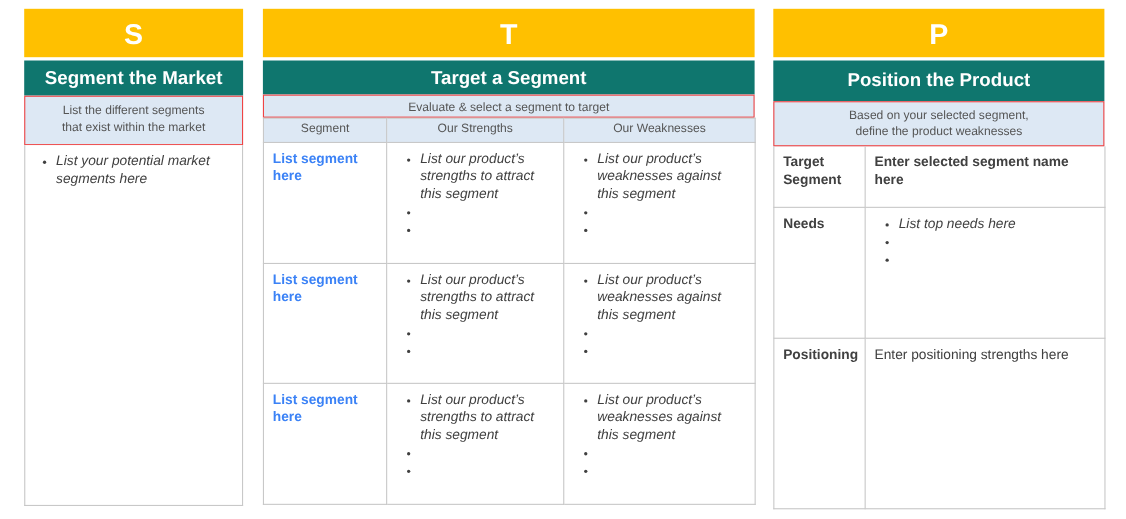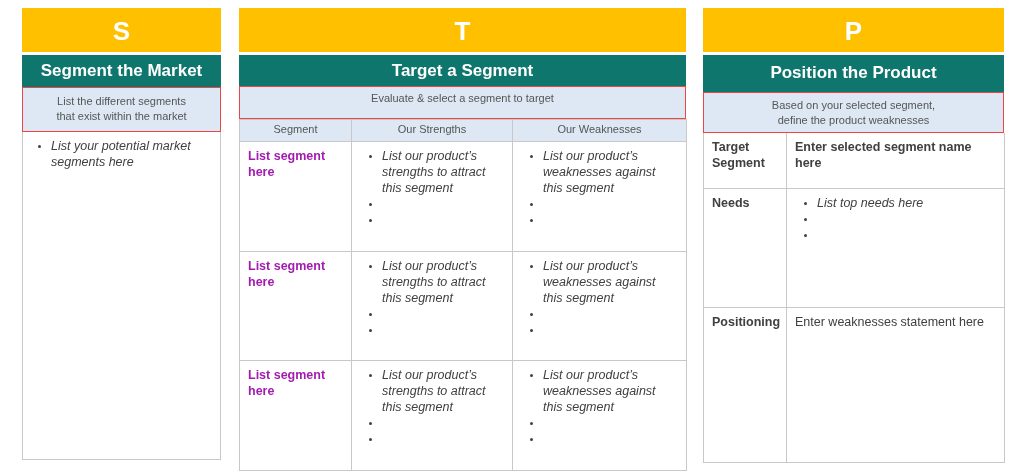--- a/index.html
+++ b/index.html
@@ -12,41 +12,41 @@
            text-align:center; margin-top:3px; }
   .desc { background:#DDE8F4; border:1px solid #ef4444; font-size:11px; color:#555;
           text-align:center; box-sizing:border-box; }
   .body { background:#fff; border:1px solid #c8c8c8; border-top:none; box-sizing:border-box; font-size:12.5px; }
   ul { margin:0; padding:0 0 0 22px; }
   li { margin:0; line-height:16px; min-height:16px;font-style:italic; }
   li::marker { font-size:10px; }
   table { border-collapse:collapse; width:100%; table-layout:fixed; }
   td { border:1px solid #c8c8c8; vertical-align:top; font-size:12.5px; padding:6px 8px; box-sizing:border-box; }
   .hdr td { background:#DDE8F4; text-align:center; font-size:11px; color:#555; padding:3px 4px; height:22px; }
-  .segname { font-weight:bold; color:#a21caf; line-height:16px; }
+  .segname { font-weight:bold; color:#3b82f6; line-height:16px; }
   .lbl { font-weight:bold; line-height:16px; }
 </style>
 </head>
 <body>
 
 <div class="col" style="left:22px; width:199px;">
   <div class="letter">S</div>
   <div class="title" style="height:32px; line-height:32px;">Segment the Market</div>
   <div class="desc" style="height:45px; padding:6px 28px 0; line-height:15px;">List the different segments that exist within the market</div>
   <div class="body" style="height:328px; padding:6px 6px;">
     <ul>
       <li>List your potential market segments here</li>
     </ul>
   </div>
 </div>
 
 <div class="col" style="left:239px; width:447px;">
   <div class="letter">T</div>
   <div class="title" style="height:31px; line-height:31px;">Target a Segment</div>
-  <div class="desc" style="height:33px; line-height:22px;">Evaluate &amp; select a segment to target</div>
+  <div class="desc" style="height:21px; line-height:22px;">Evaluate &amp; select a segment to target</div>
   <table>
     <colgroup>
         <col style="width:112px">
         <col style="width:161px">
         <col style="width:174px">
       </colgroup>
     <tbody>
         <tr class="hdr">
       <td>Segment</td>
       <td>Our Strengths</td>
@@ -129,17 +129,17 @@
       <td>
             <ul>
         <li>List top needs here</li>
         <li></li>
         <li></li>
             </ul>
           </td>
     </tr>
     <tr style="height:155px;">
       <td class="lbl">Positioning</td>
-      <td style="line-height:16px;">Enter weaknesses statement here</td>
+      <td style="line-height:16px;">Enter positioning strengths here</td>
     </tr>
   </tbody>
     </table>
 </div>
 
 </body></html>

